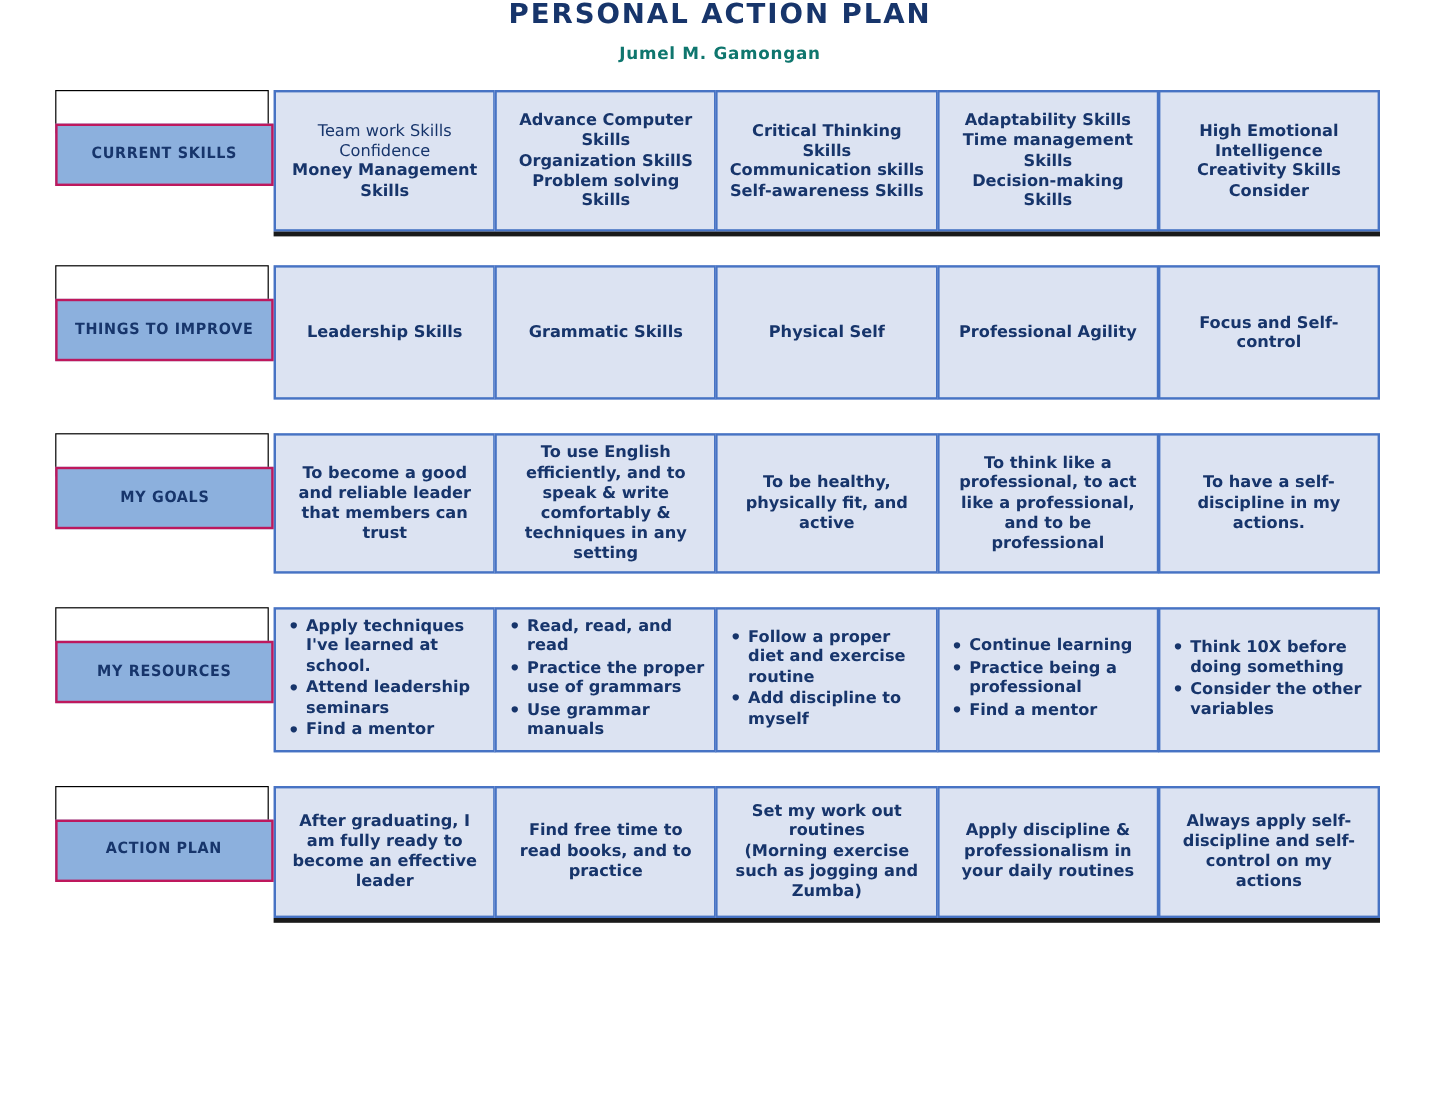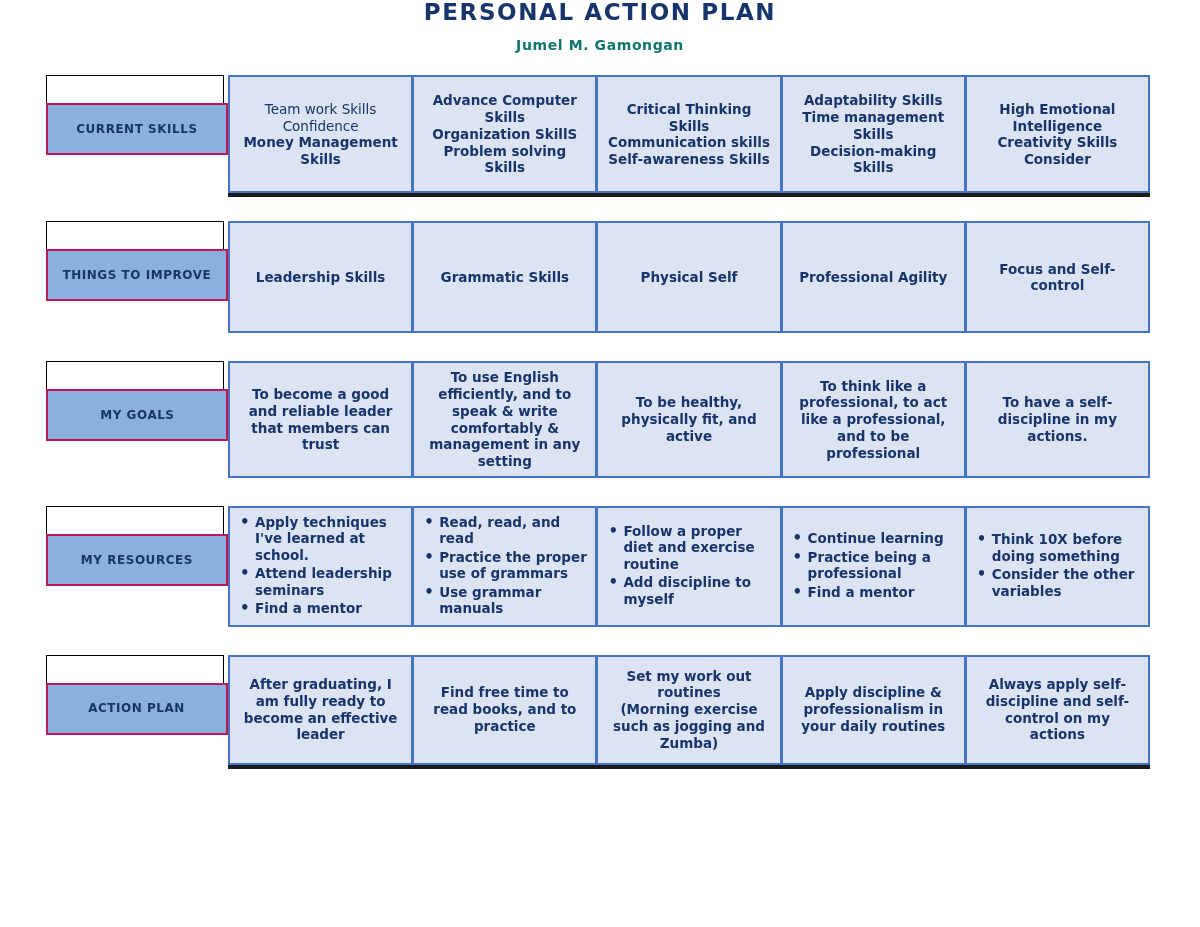--- a/index.html
+++ b/index.html
@@ -284,21 +284,21 @@
               <div class="">that members can</div>
               <div class="">trust</div>
             </div>
           </div>
           <div class="cell">
             <div class="cell-inner">
               <div class="">To use English</div>
               <div class="">efficiently, and to</div>
               <div class="">speak &amp; write</div>
               <div class="">comfortably &amp;</div>
-              <div class="">management in any</div>
+              <div class="">techniques in any</div>
               <div class="">setting</div>
             </div>
           </div>
           <div class="cell">
             <div class="cell-inner">
               <div class="">To be healthy,</div>
               <div class="">physically fit, and</div>
               <div class="">active</div>
             </div>
           </div>

